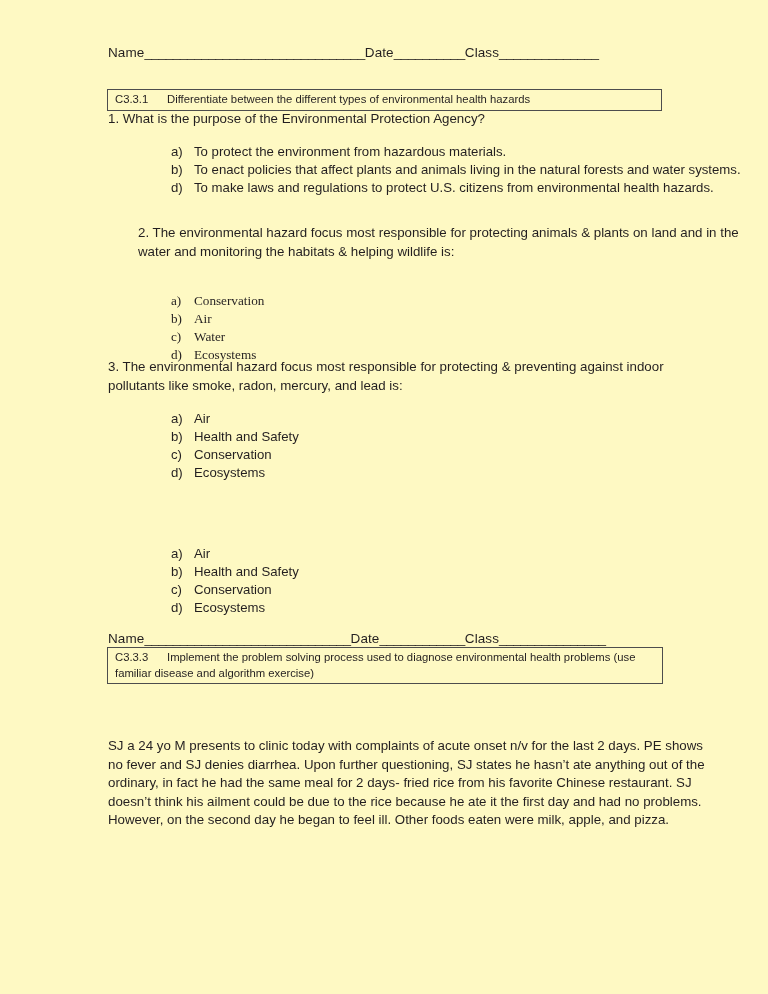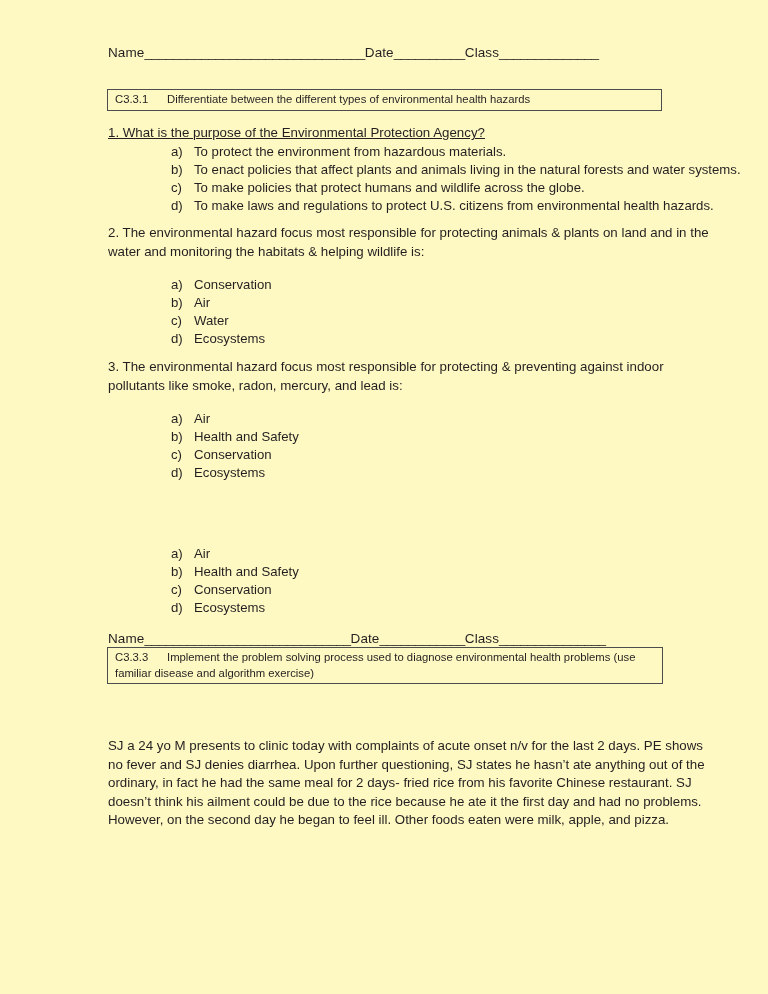--- a/index.html
+++ b/index.html
@@ -85,30 +85,29 @@
 <body>
 
 <div class="page">
 
   <div class="hdr-line" style="top:44px;"><span>Name</span><span class="fill">_______________________________</span><span>Date</span><span class="fill">__________</span><span>Class</span><span class="fill">______________</span></div>
 
   <div class="objective-box" style="top:89px;">
     <span class="code">C3.3.1</span><span>Differentiate between the different types of environmental health hazards</span>
   </div>
 
-  <div class="para" style="top:124px;text-decoration:underline;">1. What is the purpose of the Environmental Protection Agency?</div>
+  <div class="para" style="top:110px;">1. What is the purpose of the Environmental Protection Agency?</div>
   <div class="options" style="top:143px;">
     <span class="option"><span class="marker">a)</span><span>To protect the environment from hazardous materials.</span></span>
     <span class="option"><span class="marker">b)</span><span>To enact policies that affect plants and animals living in the natural forests and water systems.</span></span>
-    <span class="option"><span class="marker">c)</span><span>To make policies that protect humans and wildlife across the globe.</span></span>
     <span class="option"><span class="marker">d)</span><span>To make laws and regulations to protect U.S. citizens from environmental health hazards.</span></span>
   </div>
 
-  <div class="para" style="top:224px;">2.  The environmental hazard focus most responsible for protecting animals &amp; plants on land and in the water and monitoring the habitats &amp; helping wildlife is:</div>
-  <div class="options" style="top:276px;">
+  <div class="para" style="top:224px;margin-left:30px;">2.  The environmental hazard focus most responsible for protecting animals &amp; plants on land and in the water and monitoring the habitats &amp; helping wildlife is:</div>
+  <div class="options" style="top:292px;font-family:Liberation Serif, serif;">
     <span class="option"><span class="marker">a)</span><span>Conservation</span></span>
     <span class="option"><span class="marker">b)</span><span>Air</span></span>
     <span class="option"><span class="marker">c)</span><span>Water</span></span>
     <span class="option"><span class="marker">d)</span><span>Ecosystems</span></span>
   </div>
 
   <div class="para" style="top:358px;">3. The environmental hazard focus most responsible for protecting &amp; preventing against indoor pollutants like smoke, radon, mercury, and lead is:</div>
   <div class="options" style="top:410px;">
     <span class="option"><span class="marker">a)</span><span>Air</span></span>
     <span class="option"><span class="marker">b)</span><span>Health and Safety</span></span>

